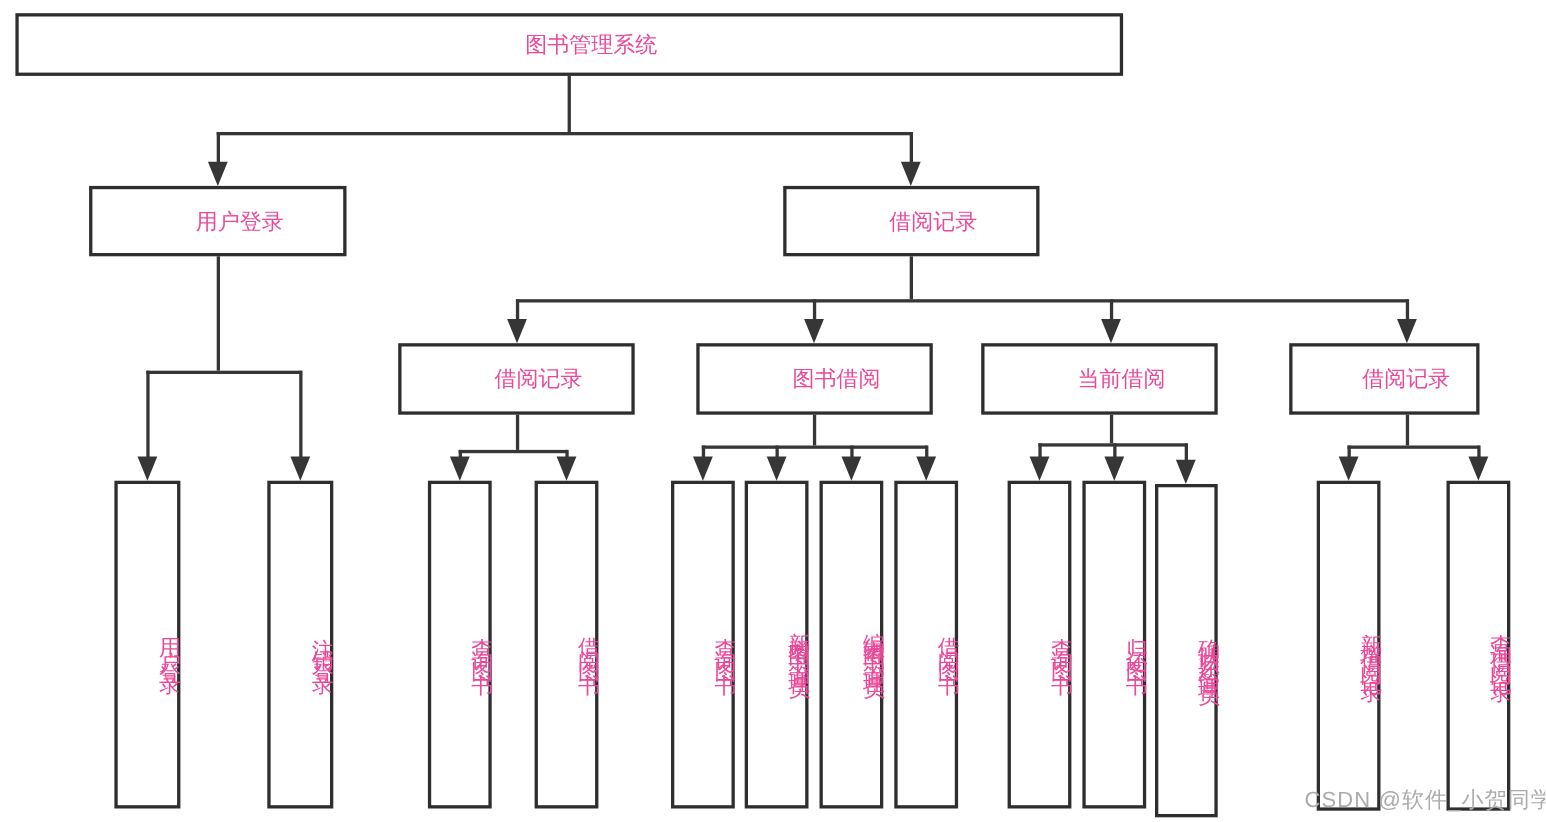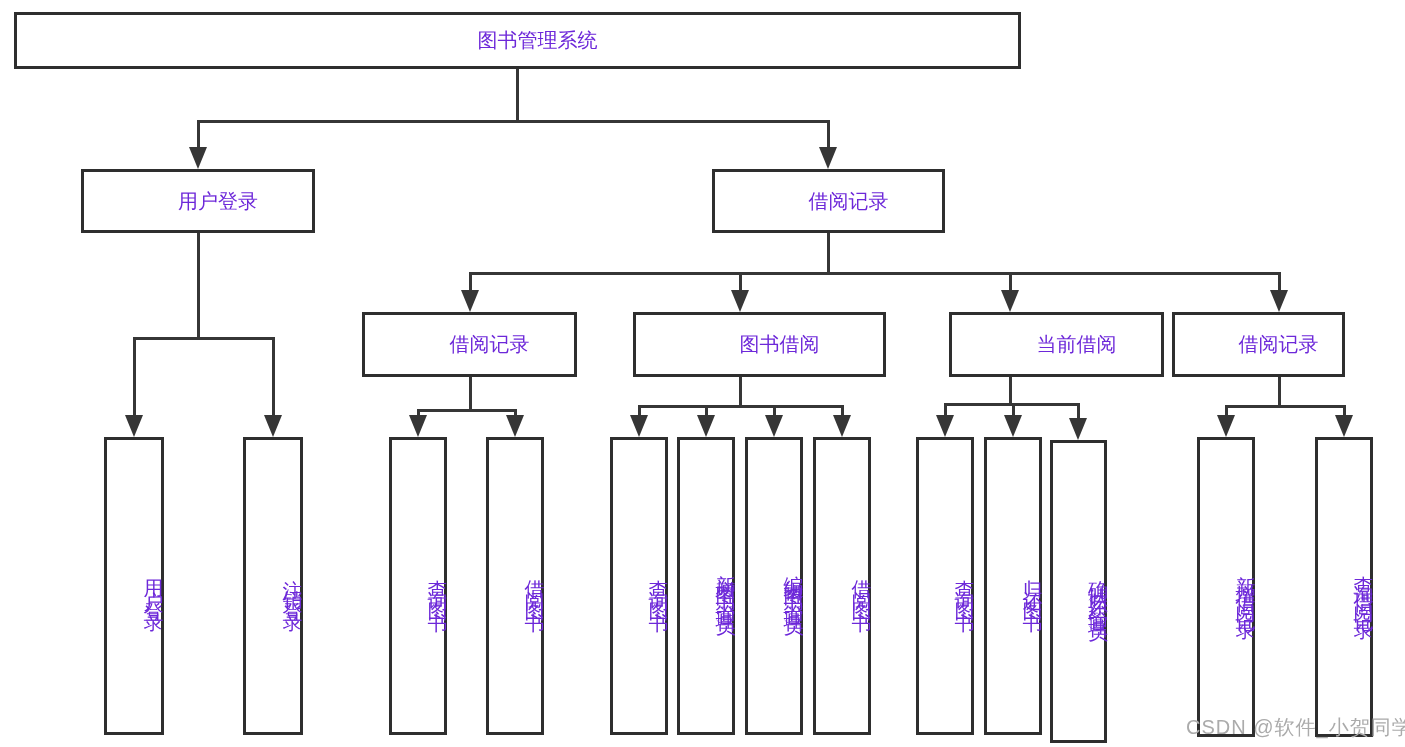--- a/index.html
+++ b/index.html
@@ -4,21 +4,21 @@
 <style>
   html,body { margin:0; padding:0; background:#ffffff; }
   #canvas {
     position:relative; width:1405px; height:747px; background:#ffffff;
     font-family:"Liberation Sans", sans-serif; color:#1f1f1f; overflow:hidden;
   }
   .box {
     position:absolute; box-sizing:border-box;
     border:3px solid #2e2e2e; background:#ffffff;
     display:flex; align-items:center; justify-content:center;
-    font-size:20px; color:#6d28d9; text-align:left;padding-left:40px;
+    font-size:20px; color:#ec4899; text-align:left;padding-left:40px;
   }
   .box.v {
     writing-mode:vertical-rl; text-orientation:mixed;
     letter-spacing:11px; line-height:1;
   }
   .box.v.mid   { letter-spacing:9px; }
   .box.v.tight { letter-spacing:6px; }
   .vl { position:absolute; width:3px; background:#363636; }
   .hl { position:absolute; height:3px; background:#363636; }
   .tri {
@@ -35,22 +35,22 @@
 <body>
 
 <div id="canvas">
 
   <div class="box" style="left:14px; top:12px; width:1007px; height:57px;">图书管理系统</div>
 
   <div class="box" style="left:81px; top:169px; width:234px; height:64px;">用户登录</div>
   <div class="box" style="left:712px; top:169px; width:233px; height:64px;">借阅记录</div>
 
   <div class="box" style="left:362px; top:312px; width:215px; height:65px;">借阅记录</div>
-  <div class="box" style="left:633px; top:312px; width:253px; height:65px;">图书借阅</div>
-  <div class="box" style="left:949px; top:312px; width:215px; height:65px;">当前借阅</div>
+  <div class="box" style="left:633px; top:312px; width:215px; height:65px;">图书借阅</div>
+  <div class="box" style="left:892px; top:312px; width:215px; height:65px;">当前借阅</div>
   <div class="box" style="left:1172px; top:312px; width:173px; height:65px;">借阅记录</div>
 
   <div class="box v" style="left:104px; top:437px; width:60px; height:298px;">用户登录</div>
   <div class="box v" style="left:243px; top:437px; width:60px; height:298px;">注销登录</div>
 
   <div class="box v" style="left:389px; top:437px; width:58px; height:298px;">查询图书</div>
   <div class="box v" style="left:486px; top:437px; width:58px; height:298px;">借阅图书</div>
 
   <div class="box v" style="left:610px; top:437px; width:58px; height:298px;">查询图书</div>
   <div class="box v tight" style="left:677px; top:437px; width:58px; height:298px;">新增图书（管理员）</div>

